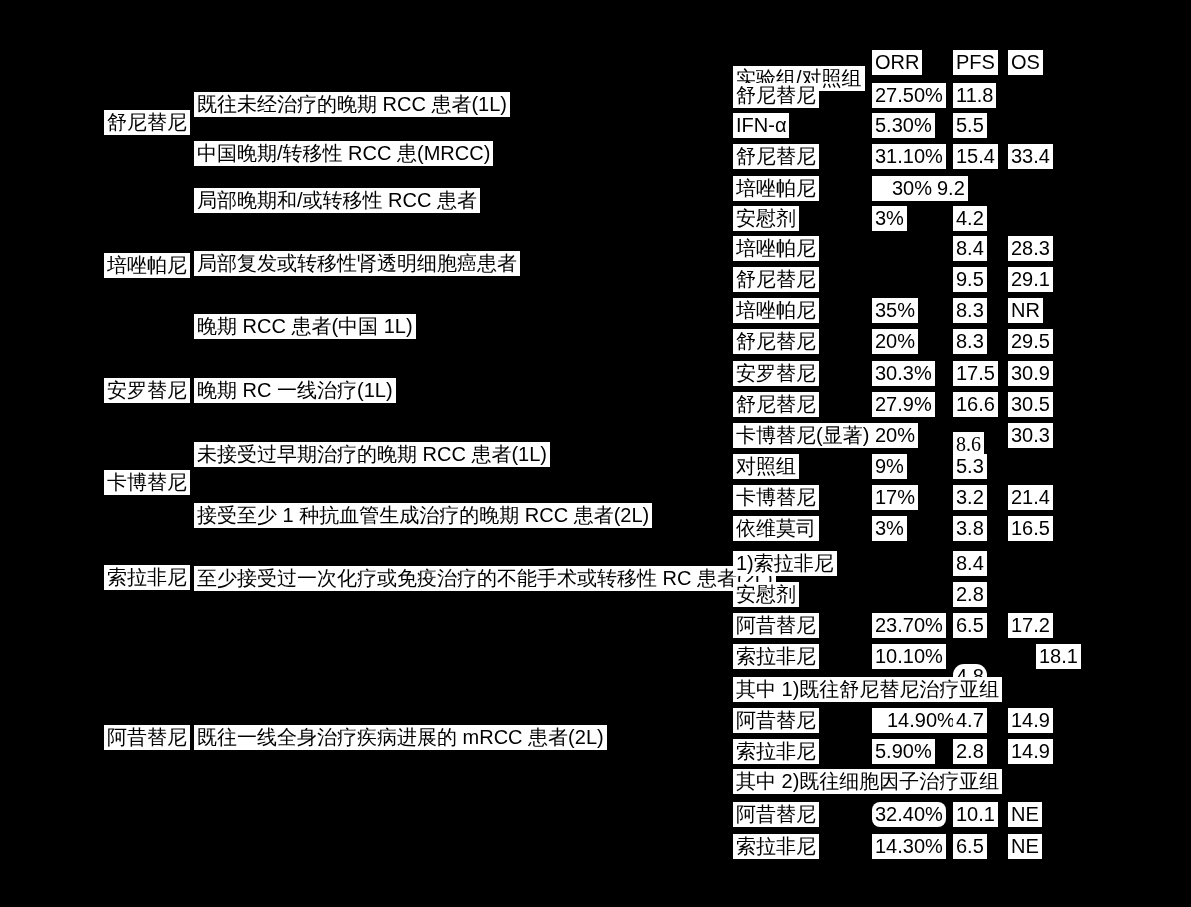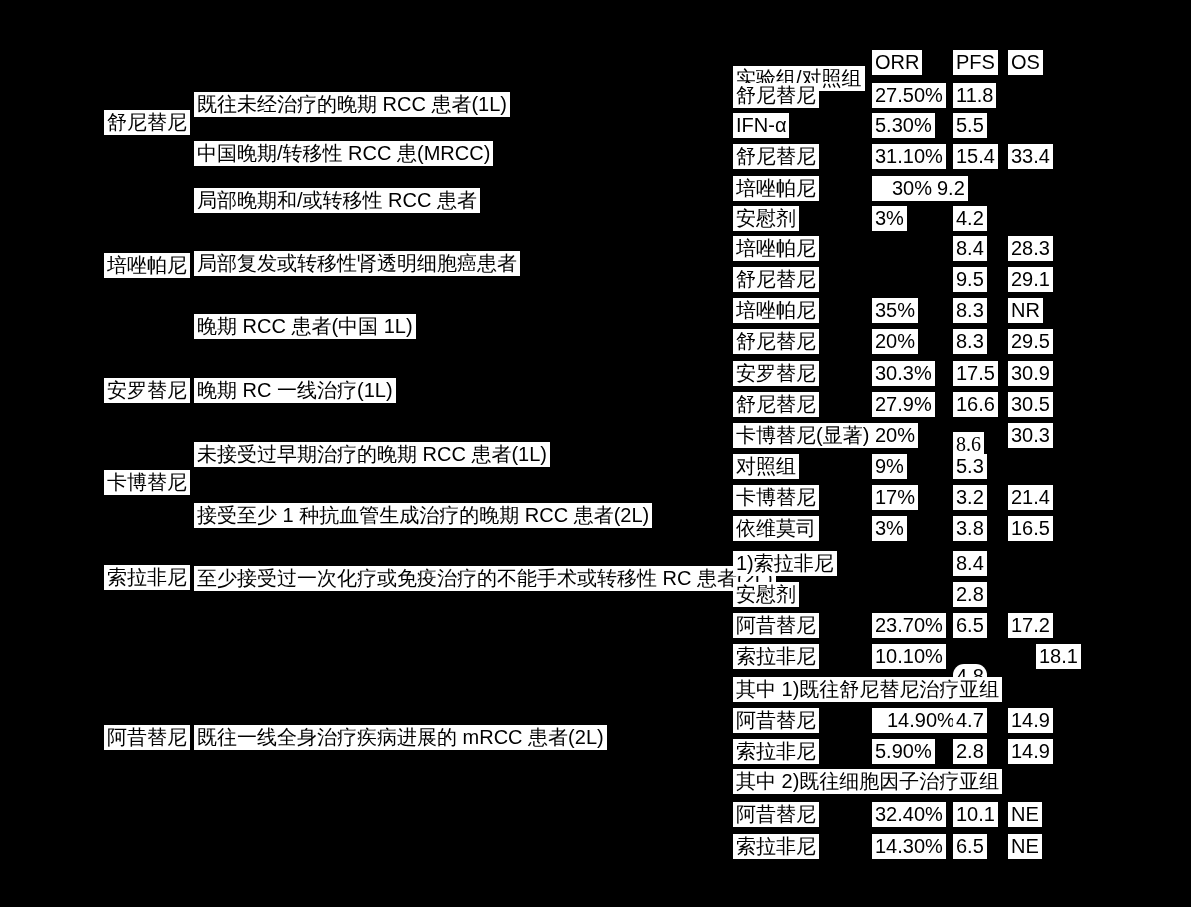--- a/index.html
+++ b/index.html
@@ -127,21 +127,21 @@
       <span class="cell" style="left: 733px; top: 708px;">阿昔替尼</span>
       <span class="cell" style="left: 872px; top: 708px; padding-left: 15px;">14.90%</span>
       <span class="cell" style="left: 953px; top: 708px;">4.7</span>
       <span class="cell" style="left: 1008px; top: 708px;">14.9</span>
       <span class="cell" style="left: 733px; top: 739px;">索拉非尼</span>
       <span class="cell" style="left: 872px; top: 739px;">5.90%</span>
       <span class="cell" style="left: 953px; top: 739px;">2.8</span>
       <span class="cell" style="left: 1008px; top: 739px;">14.9</span>
       <span class="cell" style="left: 733px; top: 769px;">其中 2)既往细胞因子治疗亚组</span>
       <span class="cell" style="left: 733px; top: 802px;">阿昔替尼</span>
-      <span class="cell" style="left: 872px; top: 802px;">32.40%</span>
+      <span class="cell" style="left: 872px; top: 802px; border-radius: 8px;">32.40%</span>
       <span class="cell" style="left: 953px; top: 802px;">10.1</span>
       <span class="cell" style="left: 1008px; top: 802px;">NE</span>
       <span class="cell" style="left: 733px; top: 834px;">索拉非尼</span>
       <span class="cell" style="left: 872px; top: 834px;">14.30%</span>
       <span class="cell" style="left: 953px; top: 834px;">6.5</span>
       <span class="cell" style="left: 1008px; top: 834px;">NE</span>
     </div>
 
 </div>
 

